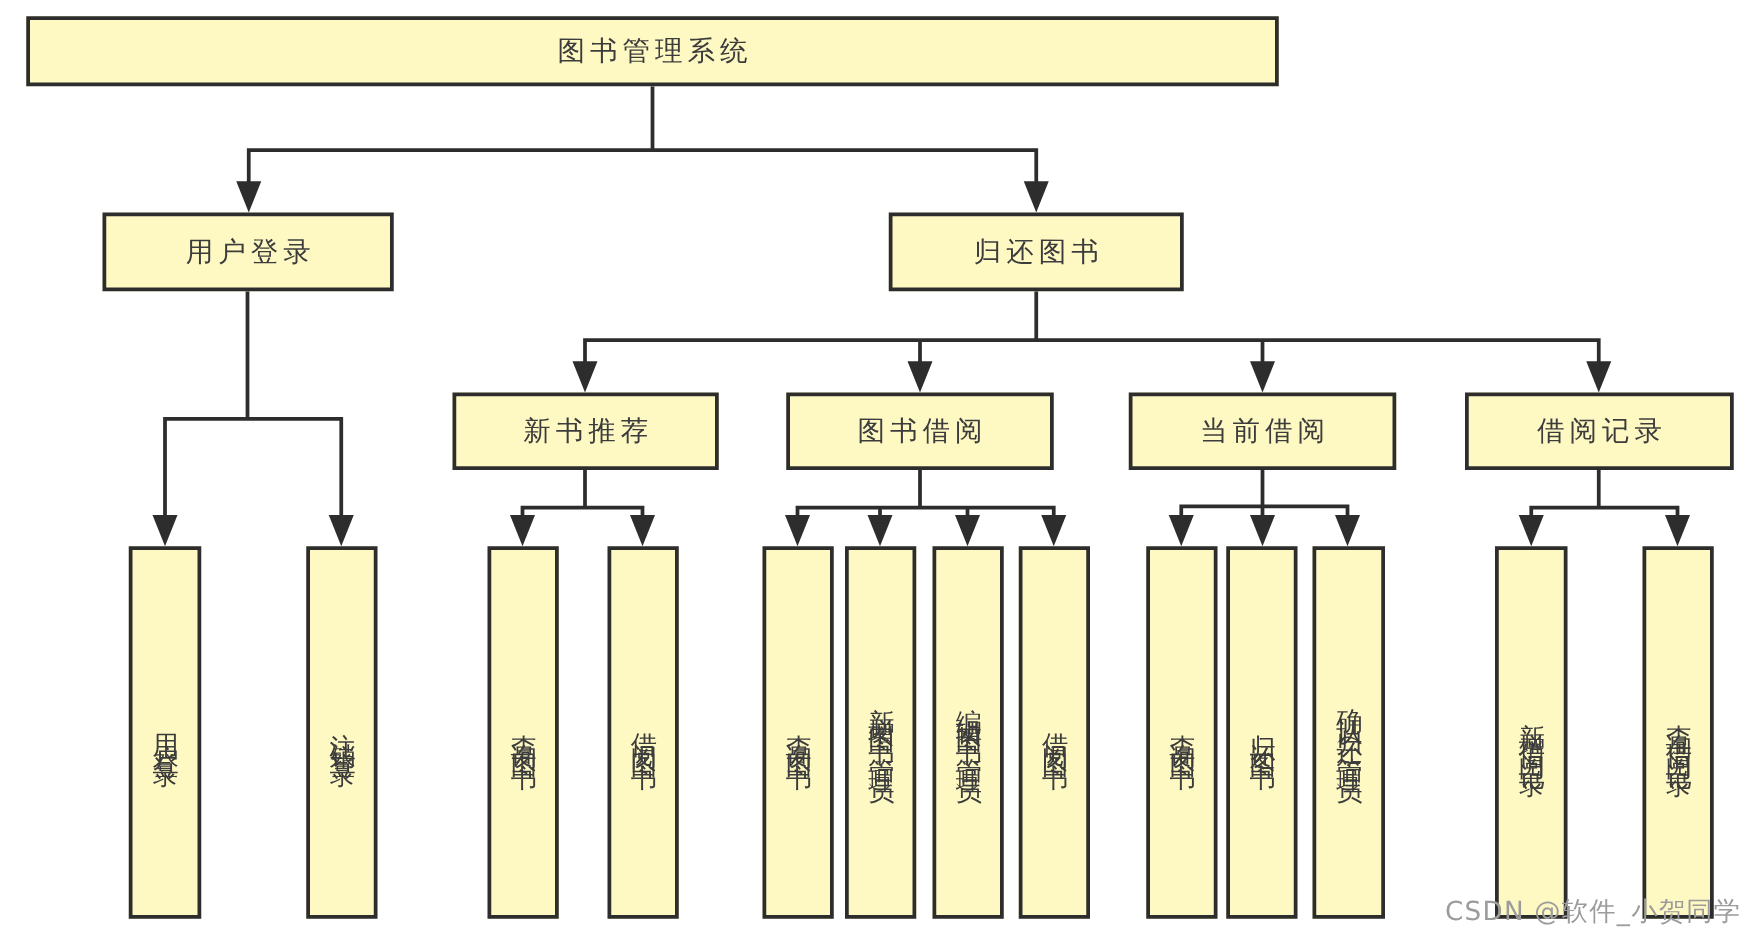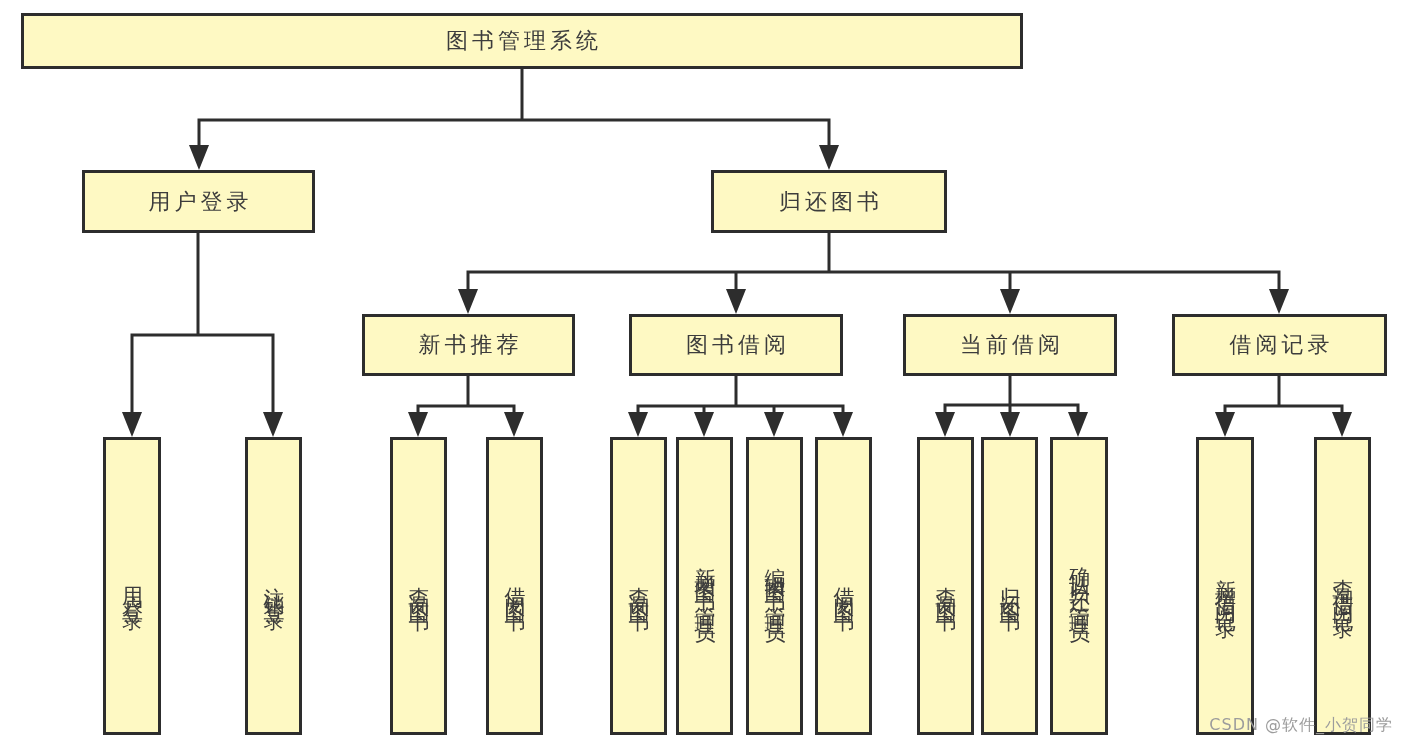--- a/index.html
+++ b/index.html
@@ -26,21 +26,21 @@
   .v{
     writing-mode:vertical-rl;
     font-size:21px;
     letter-spacing:8px;
     line-height:1;
   }
   .watermark{
     position:absolute;
     right:12px;
     top:715px;
-    font-size:16px;
+    font-size:21px;
     letter-spacing:1px;
     color:#9c9c9c;
     z-index:3;
     white-space:nowrap;
   }
 </style>
 </head>
 <body>
 
 <div id="stage">

